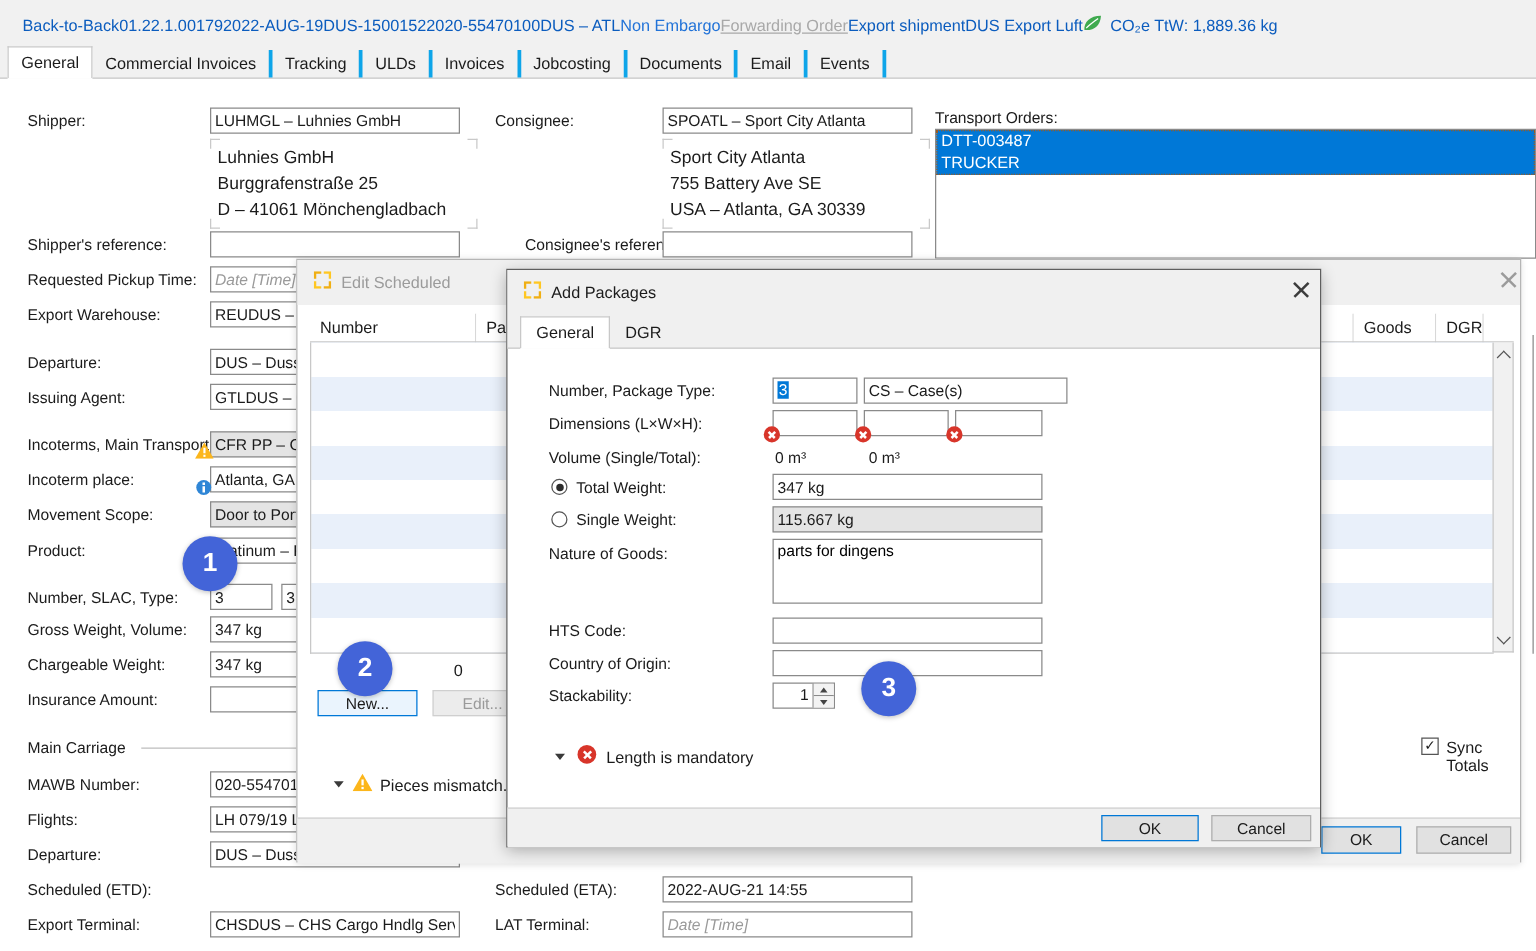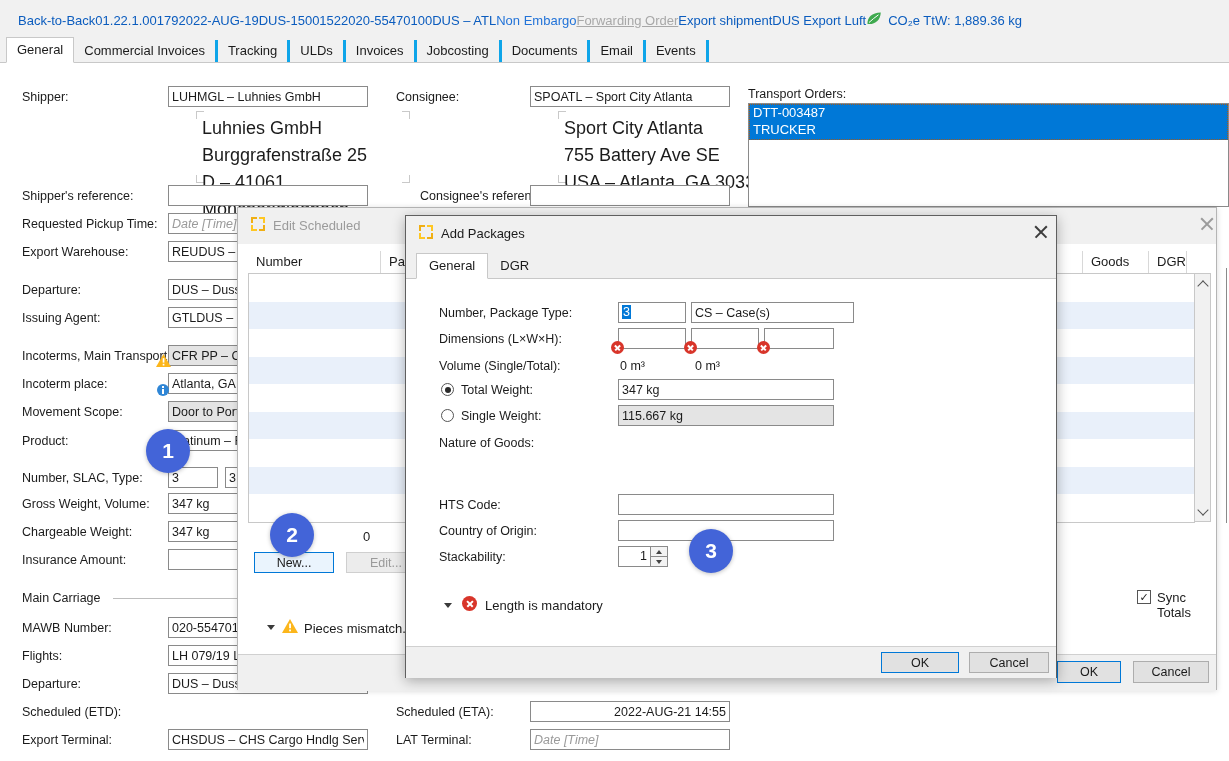--- a/index.html
+++ b/index.html
@@ -21,29 +21,29 @@
   .mtab.active{background:#fff;border:1px solid #c8c8c8;border-bottom:1px solid #fff;
                margin-bottom:-1px;padding:4px 10px 5px;}
   
   .lbl{position:absolute;white-space:nowrap;font-size:12.5px;}
   .inp{position:absolute;height:21px;border:1px solid #8a8a8a;background:#fff;
        font:12.5px "Liberation Sans",sans-serif;padding:0 3px;color:#1b1b1b;
        box-sizing:border-box;line-height:19px;white-space:nowrap;overflow:hidden;}
   input.inp{outline:none;}
   input.inp::placeholder{color:#9a9a9a;font-style:italic;}
   .ro{background:#e4e4e4;}
-  .addr{position:absolute;padding:4px 6px;line-height:1.5;font-size:18px;
+  .addr{position:absolute;padding:4px 6px;line-height:1.5;font-size:14px;
     background-image:
       linear-gradient(#c9c9c9,#c9c9c9),linear-gradient(#c9c9c9,#c9c9c9),
       linear-gradient(#c9c9c9,#c9c9c9),linear-gradient(#c9c9c9,#c9c9c9),
       linear-gradient(#c9c9c9,#c9c9c9),linear-gradient(#c9c9c9,#c9c9c9),
       linear-gradient(#c9c9c9,#c9c9c9),linear-gradient(#c9c9c9,#c9c9c9);
     background-repeat:no-repeat;
     background-size:8px 1px,1px 8px,8px 1px,1px 8px,8px 1px,1px 8px,8px 1px,1px 8px;
-    background-position:left top,left top,right top,right top,left bottom,left bottom,right bottom,right bottom;margin-left:28px;}
+    background-position:left top,left top,right top,right top,left bottom,left bottom,right bottom,right bottom;}
   .grouprule{position:absolute;height:1px;background:#bdbdbd;}
   
   .listbox{position:absolute;border:1px solid #8a8a8a;background:#fff;box-sizing:border-box;}
   .sel-item{background:#0078d7;color:#fff;padding:1px 4px;line-height:1.3;
             outline:1px dotted #9e5a1e;outline-offset:-1px;}
   
   .dlg{position:absolute;background:#fff;box-sizing:border-box;}
   .dlg.inactive{border:1px solid #b5b5b5;box-shadow:0 1px 6px rgba(0,0,0,.15);z-index:20;}
   .dlg.active{border:1px solid #5f5f5f;box-shadow:0 3px 12px rgba(0,0,0,.3);z-index:30;}
   .dlg-head{position:absolute;left:0;top:0;right:0;background:#f0f0f0;}
@@ -202,21 +202,21 @@
   <span class="lbl" style="left:396px;top:90px;">Consignee:</span>
   <input class="inp" style="left: 530px; top: 86px; width: 200px;" readonly="" value="SPOATL – Sport City Atlanta">
   <div class="addr" style="left:530px;top:111px;width:202px;height:64px;">
     <div>Sport City Atlanta</div>
     <div>755 Battery Ave SE</div>
     <div>USA – Atlanta, GA 30339</div>
   </div>
   <span class="lbl" style="left:396px;top:189px;margin-left:24px;">Consignee's reference:</span>
   <input class="inp" style="left: 530px; top: 185px; width: 200px;" readonly="" value="">
   <span class="lbl" style="left:396px;top:705px;">Scheduled (ETA):</span>
-  <input class="inp" style="left: 530px; top: 701px; width: 200px; text-align: right;" readonly="" value="2022-AUG-21 14:55">
+  <input class="inp" style="left: 530px; top: 701px; width: 200px;" readonly="" value="2022-AUG-21 14:55">
   <span class="lbl" style="left:396px;top:733px;">LAT Terminal:</span>
   <input class="inp" style="left: 530px; top: 729px; width: 200px;" readonly="" placeholder="Date [Time]">
 
   <span class="lbl" style="left:748px;top:87px;">Transport Orders:</span>
   <div class="listbox" style="left:748px;top:103px;width:481px;height:104px;">
     <div class="sel-item">
       <div>DTT-003487</div>
       <div>TRUCKER</div>
     </div>
   </div>
@@ -306,20 +306,21 @@
 
     <span class="radio on" style="left:35px;top:167px;"></span>
     <span class="lbl" style="left:55px;top:167px;">Total Weight:</span>
     <input class="inp" style="left: 212px; top: 163px; width: 216px;" readonly="" value="347 kg">
 
     <span class="radio" style="left:35px;top:193px;"></span>
     <span class="lbl" style="left:55px;top:193px;">Single Weight:</span>
     <input class="inp ro" style="left: 212px; top: 189px; width: 216px;" readonly="" value="115.667 kg">
 
     <span class="lbl" style="left:33px;top:220px;">Nature of Goods:</span>
+    <textarea style="position: absolute; left: 212px; top: 215px; width: 216px; height: 52px; border: 1px solid rgb(138, 138, 138); resize: none; font: 12.5px &quot;Liberation Sans&quot;, sans-serif; padding: 2px 3px; box-sizing: border-box; outline: none;" readonly="">parts for dingens</textarea>
 
     <span class="lbl" style="left:33px;top:282px;">HTS Code:</span>
     <input class="inp" style="left: 212px; top: 278px; width: 216px;" readonly="" value="">
 
     <span class="lbl" style="left:33px;top:308px;">Country of Origin:</span>
     <input class="inp" style="left: 212px; top: 304px; width: 216px;" readonly="" value="">
 
     <span class="lbl" style="left:33px;top:334px;">Stackability:</span>
     <div class="spin" style="left:212px;top:330px;width:50px;height:21px;">
       <span class="val">1</span>

